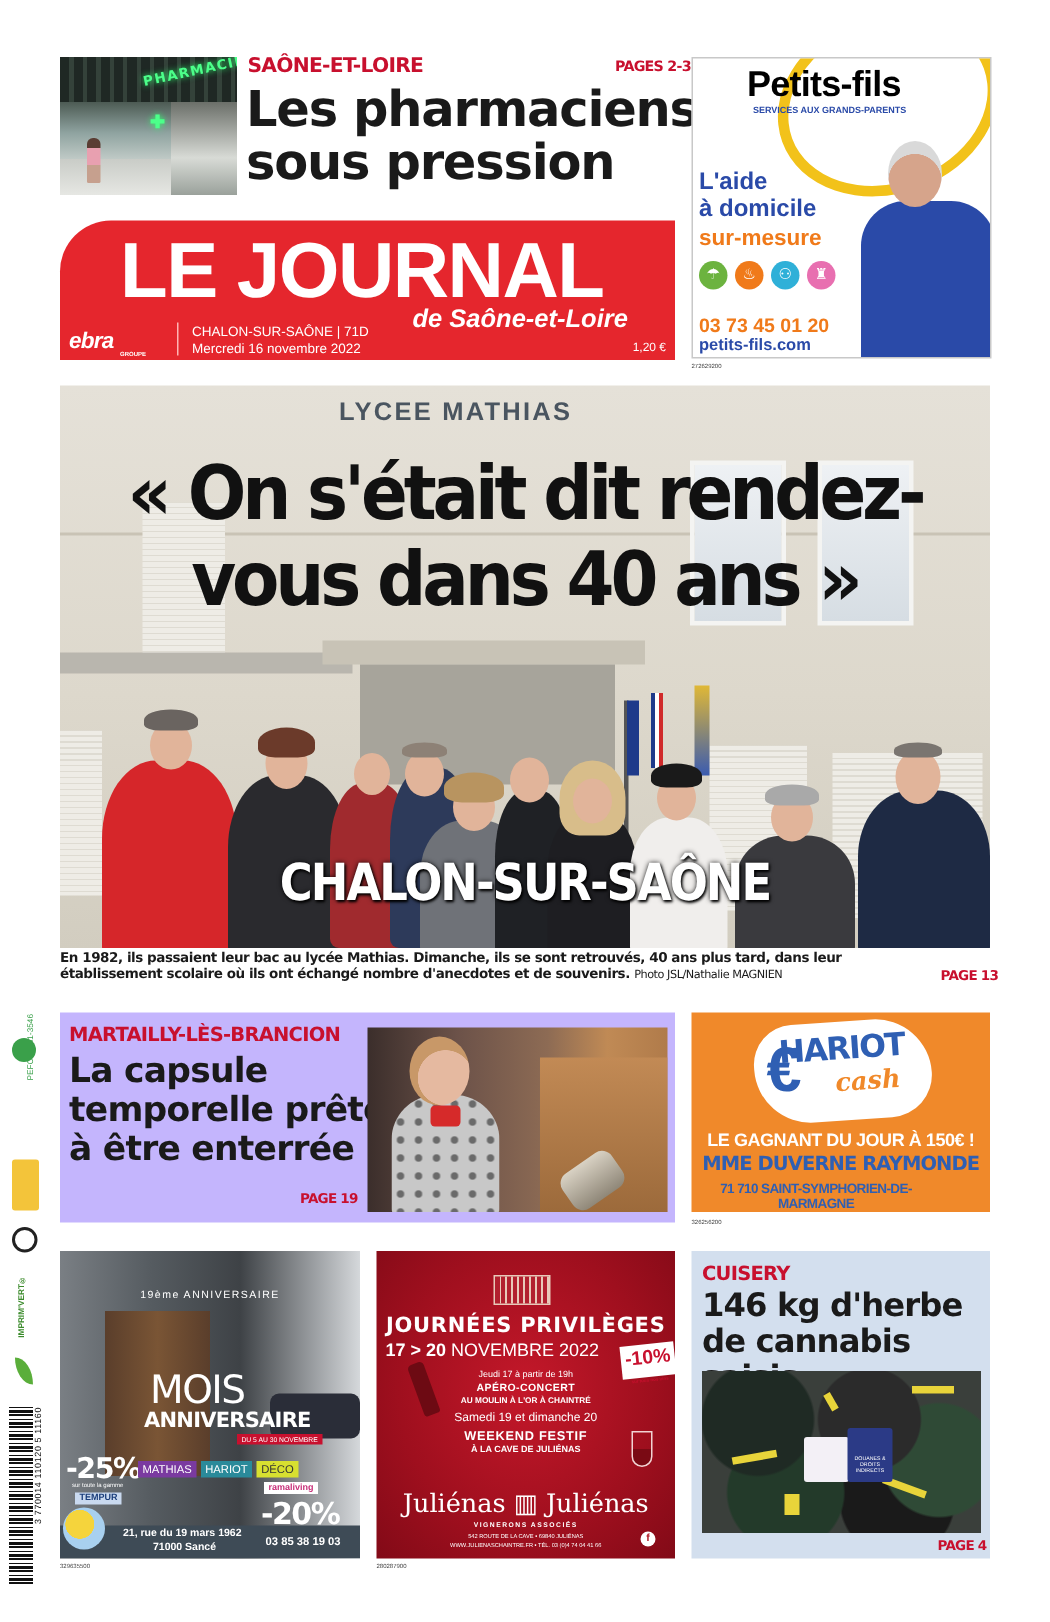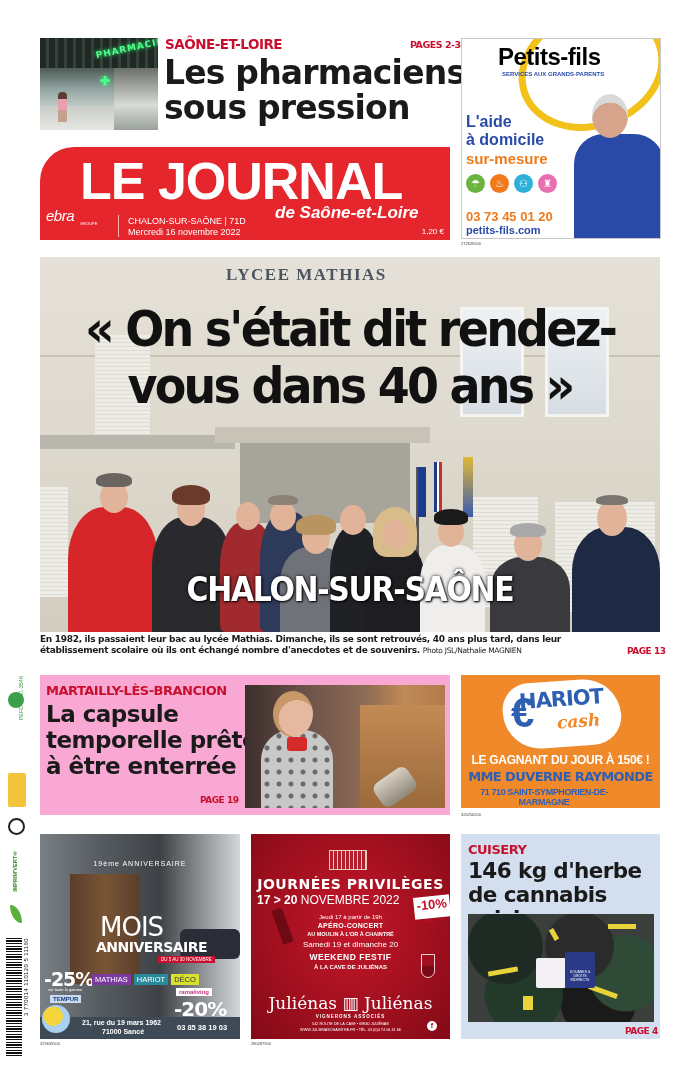--- a/index.html
+++ b/index.html
@@ -22,21 +22,21 @@
   #teaser-photo .person { position:absolute; left:18px; top:54px; width:9px; height:30px; background: linear-gradient(180deg,#5a3d33 0 22%, #e8a0b0 22% 60%, #c6a08e 60%); border-radius: 4px 4px 1px 1px; }
 
   #teaser-kicker { left: 165px; top: 36px; font-size: 13.5px; color: #c8102e; }
   #teaser-pages { left: 410px; top: 39px; font-size: 9.5px; color: #c8102e; }
   #teaser-title { left: 164px; top: 55px; font-size: 33px; line-height: 35px; color: #1a1a1a; letter-spacing: -0.8px; }
 
   
   #masthead { left: 40px; top: 147px; width: 410px; height: 93px; background: #e5262d; border-top-left-radius: 34px; color: #fff; }
   #masthead-title { position:absolute; left: 40px; top: 6px; font-size: 52px; font-weight: bold; letter-spacing: -1px; font-family: "Liberation Sans", sans-serif; line-height: 56px; }
   #masthead-sub { position:absolute; left: 235px; top: 56px; font-size: 17px; font-style: italic; font-weight: bold; }
-  #masthead-logo { position:absolute; left: 6px; top: 60px; font-size: 15px; font-weight: normal; font-style: italic; letter-spacing: -0.5px; }
+  #masthead-logo { position:absolute; left: 6px; top: 72px; font-size: 15px; font-weight: bold; font-style: italic; letter-spacing: -0.5px; }
   #masthead-logo .grp { position:absolute; left: 34px; top: 14px; font-size: 4px; font-style: normal; letter-spacing: 0; }
   #masthead-sep { position:absolute; left: 78px; top: 68px; width: 1px; height: 22px; background: #ffb3b3; }
   #masthead-edition { position:absolute; left: 88px; top: 69px; font-size: 9px; line-height: 11px; }
   #masthead-price { position:absolute; right: 6px; top: 80px; font-size: 8px; }
 
   
   #ad-pf { left: 461px; top: 38px; width: 200px; height: 201px; background: #ffffff; border: 1px solid #c8c8c8; overflow: hidden; }
   #ad-pf .loop { position:absolute; left: 55px; top: -30px; width: 150px; height: 120px; border: 7px solid #f2c21a; border-radius: 50%; transform: rotate(-20deg); }
   #ad-pf .woman { position:absolute; left: 112px; top: 55px; width: 90px; height: 150px; }
   #ad-pf .woman .head { position:absolute; left: 18px; top: 0; width: 36px; height: 44px; border-radius: 50%; background: radial-gradient(circle at 50% 60%, #d6a48b 0 55%, #d9d9d9 56%); }
@@ -51,34 +51,34 @@
   #ad-pf-phone { position:absolute; left: 4px; top: 170px; font-size: 13px; font-weight: bold; color: #f07a1a; }
   #ad-pf-web { position:absolute; left: 4px; top: 185px; font-size: 11px; font-weight: bold; color: #2a4aa8; }
   #ad-pf-code { left: 461px; top: 241px; font-size: 4px; color: #444; }
 
   
   #main-photo { left: 40px; top: 257px; width: 620px; height: 375px; overflow: hidden;
     background: linear-gradient(180deg, #e5e1d8 0%, #ddd8cc 55%, #d2cdc0 100%); }
   .facade-line { position:absolute; height: 2px; background: #c9c3b5; }
   .window { position:absolute; background: linear-gradient(180deg, #eef1f4, #d6dde3); border: 3px solid #f4f4f2; }
   .shutter { position:absolute; background: repeating-linear-gradient(180deg, #eeece6 0 3px, #dedbd2 3px 4px); }
-  #lycee-sign { position:absolute; left: 186px; top: 8px; font-size: 17px; font-weight: bold; color: #4a5560; letter-spacing: 1.5px; font-family: Liberation Serif, serif; }
+  #lycee-sign { position:absolute; left: 186px; top: 8px; font-size: 17px; font-weight: bold; color: #4a5560; letter-spacing: 1.5px; font-family: Liberation Sans, sans-serif; }
   #main-headline { position:absolute; left: 0; top: 44px; width: 620px; text-align: center; font-family: "DejaVu Sans", sans-serif; font-weight: bold; font-size: 50px; line-height: 57px; color: #111; letter-spacing: -3px; transform: scaleX(0.92); transform-origin: center; }
   .flag { position:absolute; width: 3px; background: #555; }
   .person { position:absolute; border-radius: 40% 40% 6px 6px; }
   .face { position:absolute; border-radius: 50%; background: #e1b49a; }
   .hair { position:absolute; border-radius: 50% 50% 30% 30%; }
   #main-location { position:absolute; left: 0; top: 312px; width: 620px; text-align: center; font-family: "DejaVu Sans", sans-serif; font-weight: bold; font-size: 34px; color: #fff; letter-spacing: -1.5px; text-shadow: 0 0 4px rgba(0,0,0,0.85), 1px 1px 2px #000; transform: scaleX(0.88); }
 
   #caption { left: 40px; top: 634px; width: 560px; font-size: 9px; line-height: 10.5px; font-weight: bold; color: #1a1a1a; font-family: "DejaVu Sans", sans-serif; letter-spacing: -0.3px; }
   #caption .credit { font-weight: normal; font-size: 7.5px; }
   #caption-page { left: 627px; top: 646px; font-size: 9px; color: #c8102e; }
 
   
-  #box-mart { left: 40px; top: 675px; width: 410px; height: 140px; background: #f9a8d4; }
+  #box-mart { left: 40px; top: 675px; width: 410px; height: 140px; background: #c4b5fd; }
   #mart-kicker { position:absolute; left: 6px; top: 8px; font-size: 13px; color: #c8102e; }
   #mart-title { position:absolute; left: 6px; top: 26px; font-size: 23px; line-height: 26px; color: #1a1a1a; }
   #mart-page { position:absolute; left: 160px; top: 120px; font-size: 9px; color: #c8102e; }
   #mart-photo { position:absolute; left: 205px; top: 10px; width: 200px; height: 123px; overflow: hidden;
     background: linear-gradient(90deg, #3b2e2b 0%, #6c5249 30%, #8d6b54 60%, #c08a55 80%, #b07b4a 100%); }
   #mart-photo .kid-coat { position:absolute; left: 16px; top: 45px; width: 72px; height: 80px; border-radius: 30px 30px 4px 4px;
     background: radial-gradient(circle, #6a6a6a 2px, transparent 3px) 0 0/12px 12px, #c8c8c8; }
   #mart-photo .kid-head { position:absolute; left: 28px; top: 6px; width: 40px; height: 46px; border-radius: 50%; background: radial-gradient(circle at 60% 60%, #e5b9a0 0 50%, #c89868 51%); }
   #mart-photo .scarf { position:absolute; left: 42px; top: 52px; width: 20px; height: 14px; background: #d62a2a; border-radius: 3px; }
   #mart-photo .box { position:absolute; left: 115px; top: 20px; width: 85px; height: 103px; background: linear-gradient(180deg, #c28a55, #9c6a3b); }

